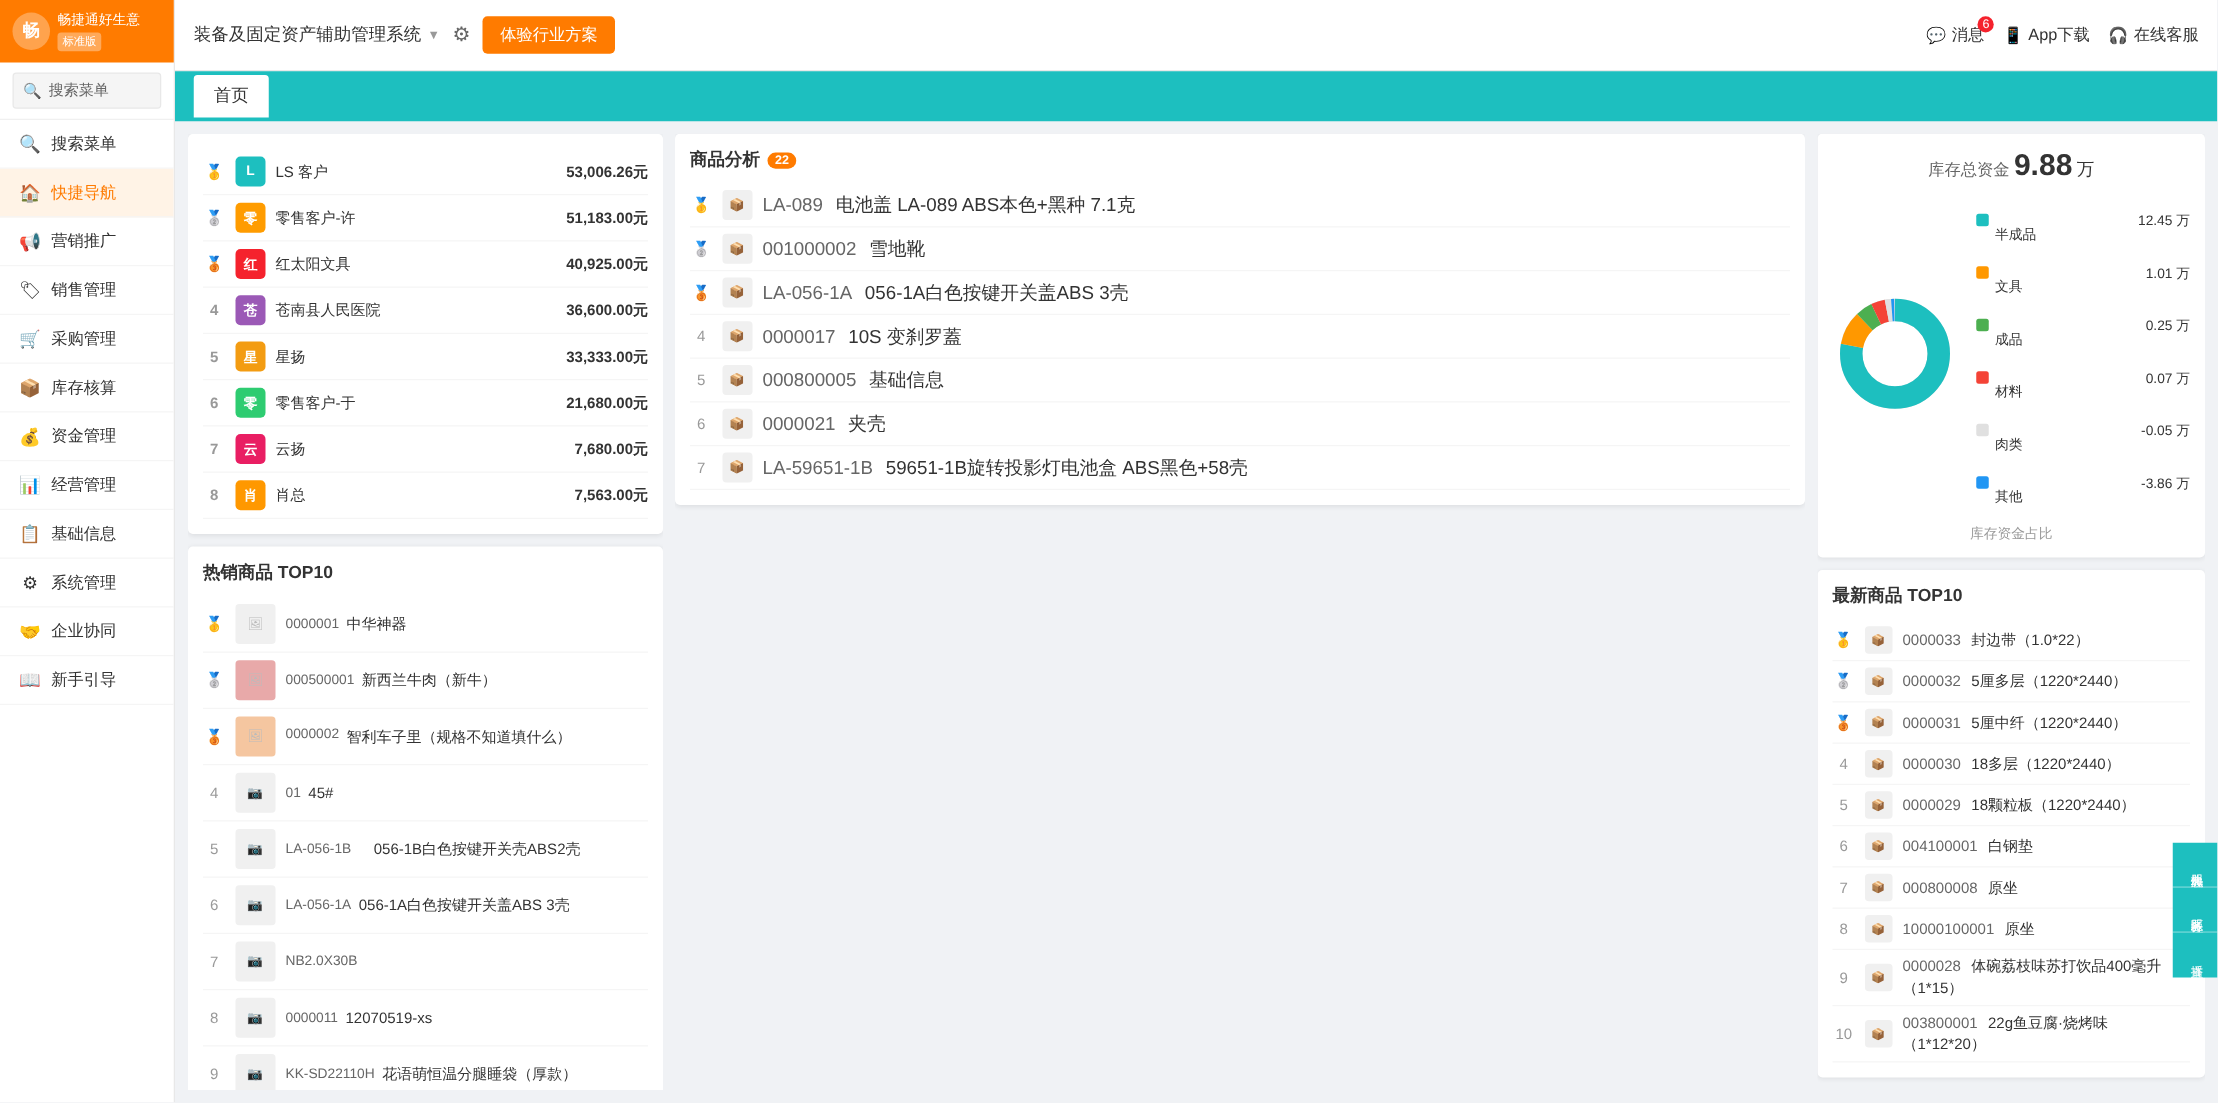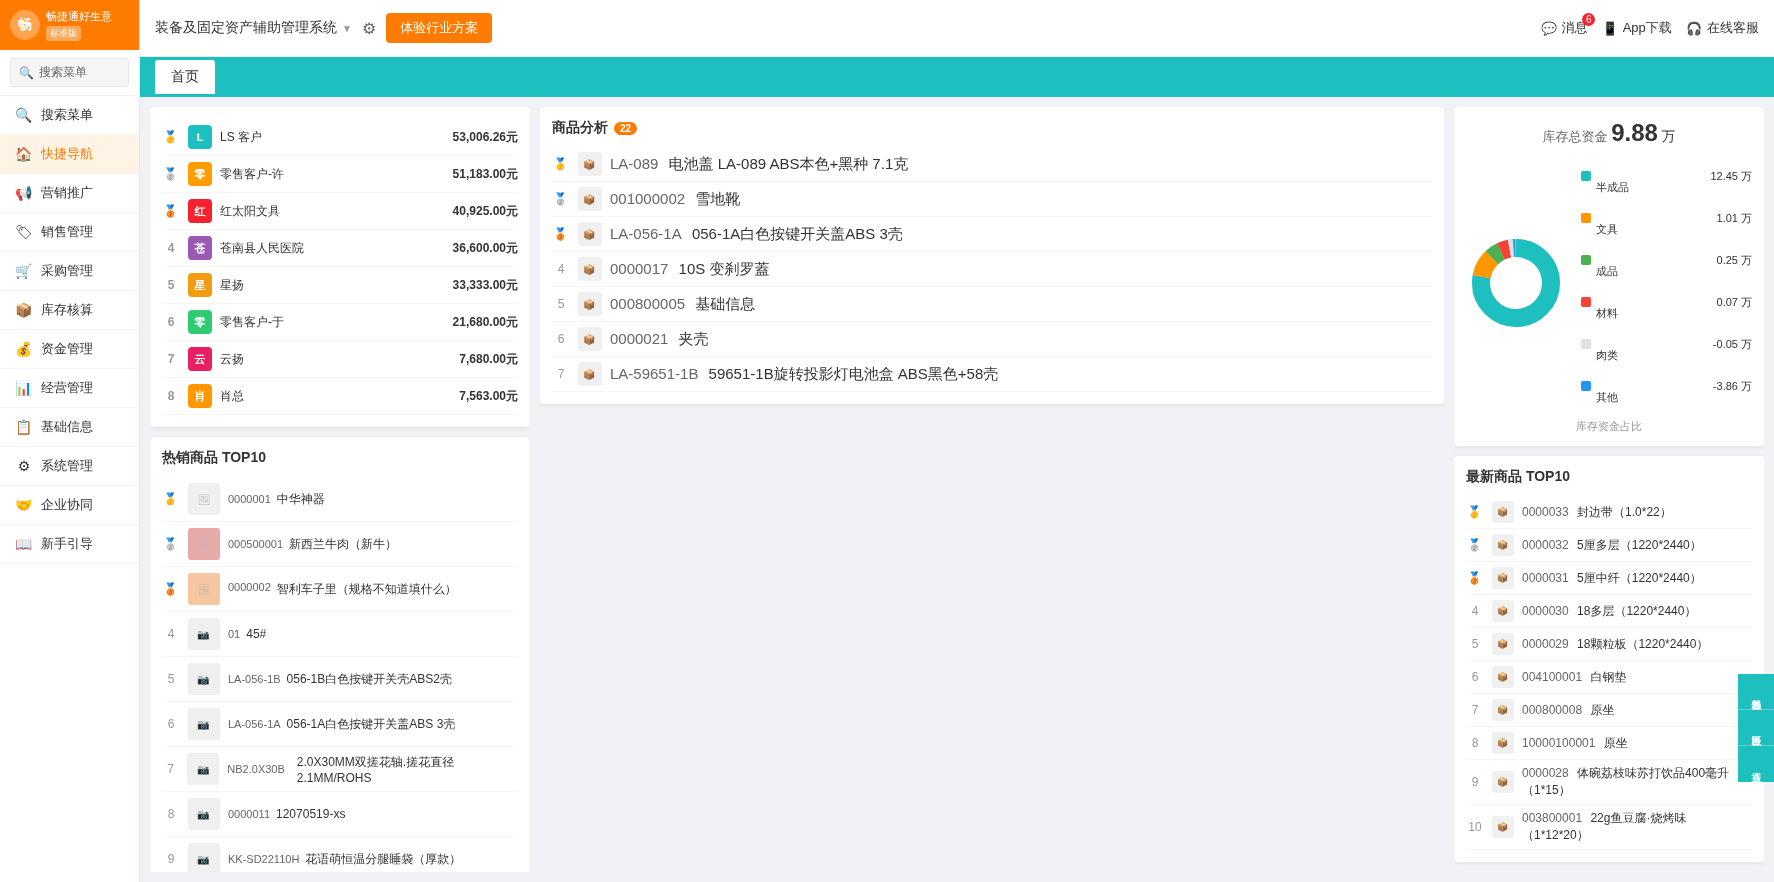--- a/index.html
+++ b/index.html
@@ -422,21 +422,21 @@
       <div style="display:flex;gap:6px;align-items:center;">
         <span class="product-code">01</span>
         <span class="product-name">45#</span>
       </div>
     </div>
   </div>
             <div class="product-item">
     <span class="product-rank">5</span>
     <div class="product-img">📷</div>
     <div>
-      <div style="display:flex;gap:6px;align-items:center;">
+      <div style="display:flex;gap:18px;align-items:center;">
         <span class="product-code">LA-056-1B</span>
         <span class="product-name">056-1B白色按键开关壳ABS2壳</span>
       </div>
     </div>
   </div>
             <div class="product-item">
     <span class="product-rank">6</span>
     <div class="product-img">📷</div>
     <div>
       <div style="display:flex;gap:6px;align-items:center;">
@@ -444,21 +444,20 @@
         <span class="product-name">056-1A白色按键开关盖ABS 3壳</span>
       </div>
     </div>
   </div>
             <div class="product-item">
     <span class="product-rank">7</span>
     <div class="product-img">📷</div>
     <div>
       <div style="display:flex;gap:12px;align-items:center;">
         <span class="product-code">NB2.0X30B</span>
-        <span class="product-name">2.0X30MM双搓花轴.搓花直径2.1MM/ROHS</span>
       </div>
     </div>
   </div>
             <div class="product-item">
     <span class="product-rank">8</span>
     <div class="product-img">📷</div>
     <div>
       <div style="display:flex;gap:6px;align-items:center;">
         <span class="product-code">0000011</span>
         <span class="product-name">12070519-xs</span>

